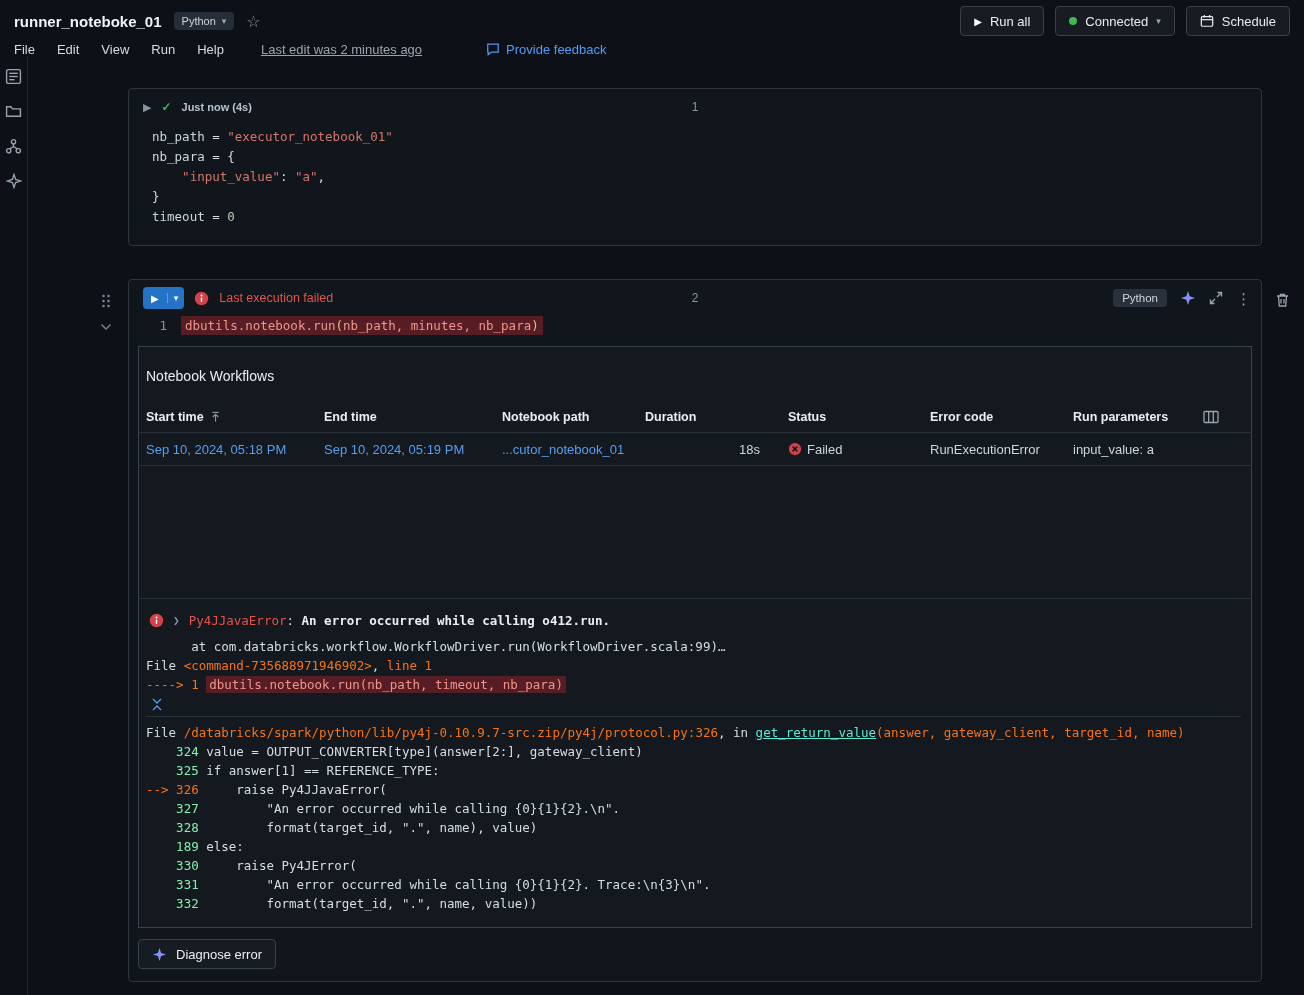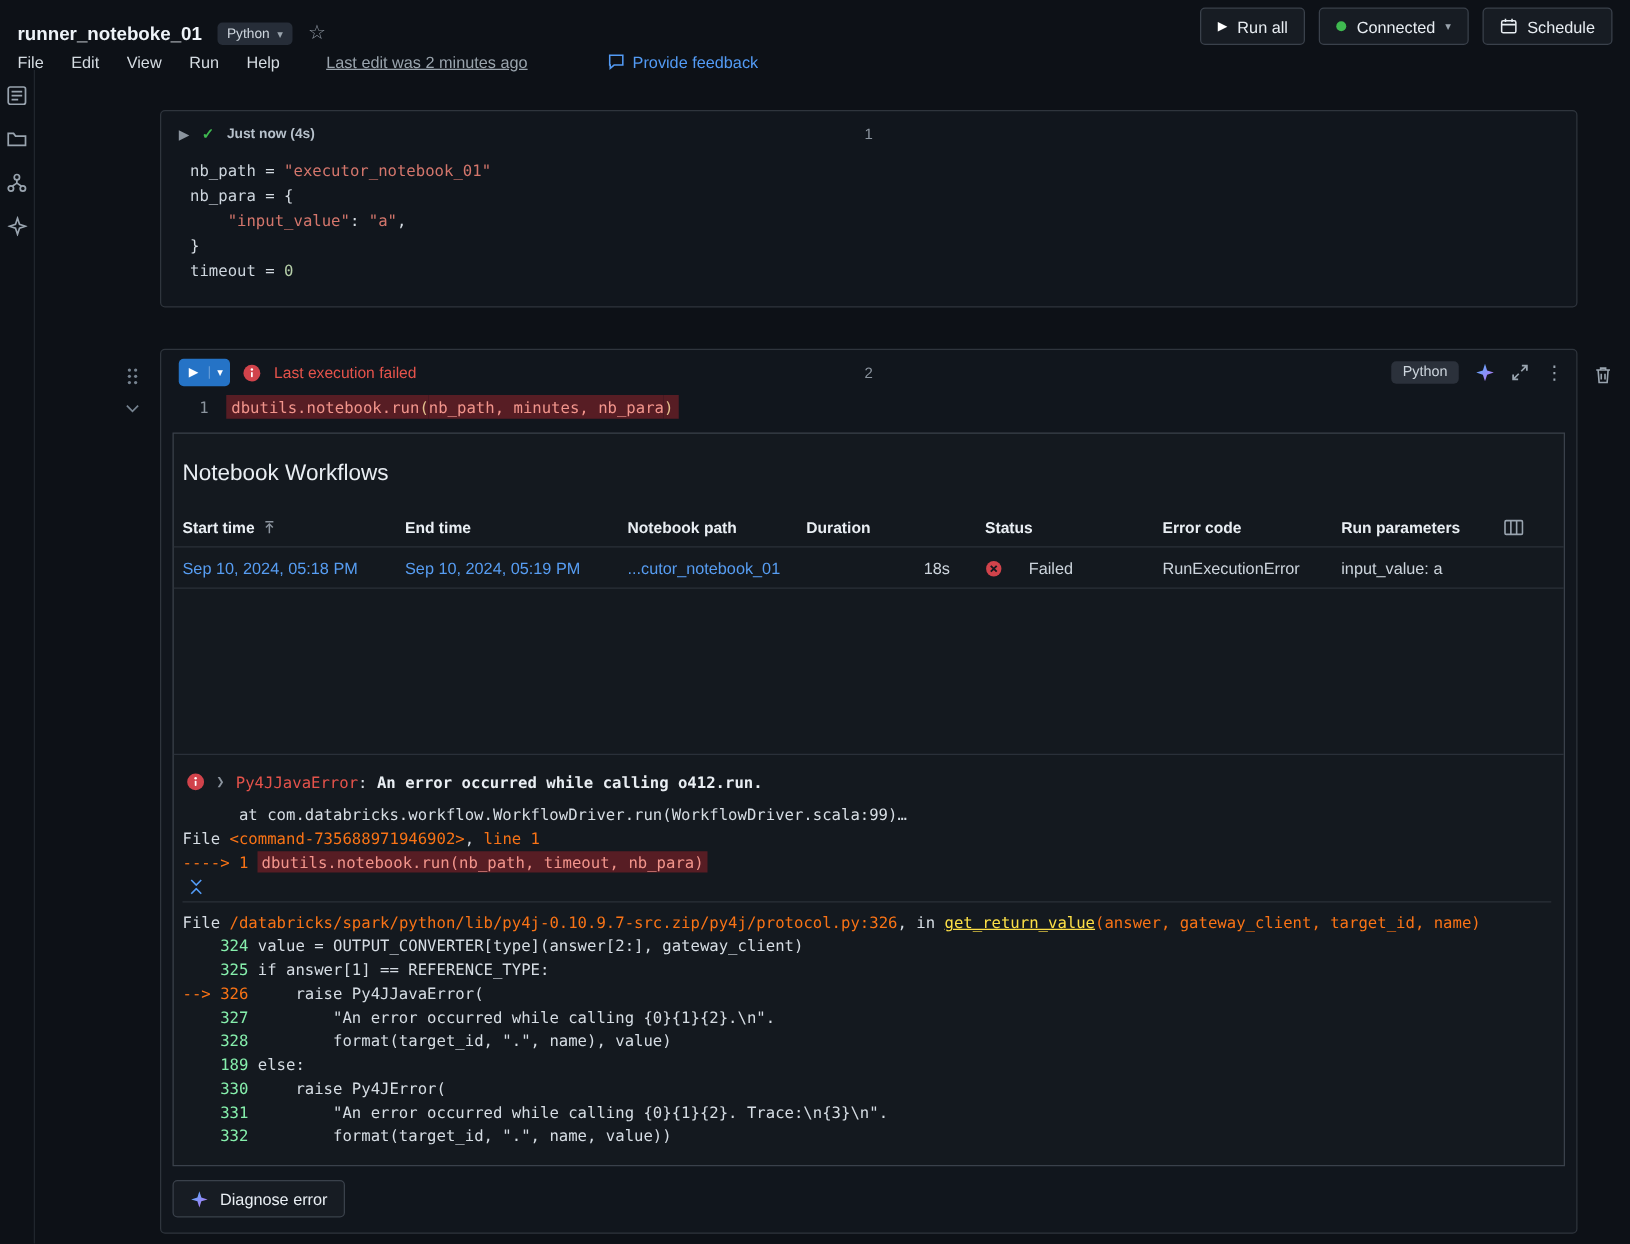--- a/index.html
+++ b/index.html
@@ -6,21 +6,21 @@
   html,body { width:1304px; height:995px; }
   body {
     background:#0d1117; color:#cdd5dd;
     font-family:"Liberation Sans", sans-serif; font-size:13px;
     overflow:hidden; position:relative;
   }
   svg { display:block; }
 
   
   .app-header { padding:6px 14px 0 14px; height:56px; }
-  .title-row { display:flex; align-items:flex-end; gap:12px; height:30px; }
+  .title-row { display:flex; align-items:center; gap:12px; height:30px; }
   .nb-title { font-size:15px; font-weight:700; color:#eef3f8; }
   .lang-pill { background:#262d38; color:#cdd5dd; font-size:11px; padding:3px 8px; border-radius:4px;
                display:flex; gap:6px; align-items:center; cursor:pointer; }
   .caret { font-size:9px; color:#9aa4ad; }
   .star { color:#8b949e; font-size:16px; cursor:pointer; }
   .header-actions { margin-left:auto; display:flex; gap:11px; }
   .hbtn { display:flex; align-items:center; gap:8px; height:30px; padding:0 13px; background:#171c23;
           border:1px solid #3a414b; border-radius:4px; color:#e8edf2; font-size:13px; cursor:pointer; }
   .play-glyph { font-size:10px; color:#fff; }
   .dot { width:8px; height:8px; border-radius:50%; background:#3fb950; }
@@ -61,46 +61,46 @@
   .head-right { margin-left:auto; display:flex; align-items:center; gap:13px; }
   .py-badge { background:#2b313b; border-radius:4px; padding:3px 9px; font-size:11.5px; color:#cdd5dd; cursor:pointer; }
   .kebab { color:#99a4af; font-size:15px; cursor:pointer; line-height:1; }
   .icon-btn { color:#99a4af; cursor:pointer; }
 
   .cell2-coderow { display:flex; padding:0 0 6px 0; cursor:text; }
   .gutter { width:52px; text-align:right; padding-right:14px; color:#8b949e; font-size:12.5px; line-height:20px; }
 
   
   .output-box { margin:4px 9px 0 9px; border:1px solid #3a414b; background:#14191f; }
-  .output-title { font-size:18px; color:#e9eef3; padding:21px 0 18px 7px; }
+  .output-title { font-size:14px; color:#e9eef3; padding:21px 0 18px 7px; }
   .wf-head, .wf-row { display:grid; grid-template-columns:178px 178px 143px 143px 142px 143px 1fr 48px;
                       align-items:center; padding-left:7px; }
   .wf-head { height:30px; font-weight:700; font-size:12.5px; color:#e9eef3; }
   .th { display:flex; align-items:center; gap:6px; cursor:pointer; }
   .wf-row { height:34px; border-top:1px solid #2a3039; border-bottom:1px solid #2a3039; font-size:13px; }
   .wf-link { color:#579df2; cursor:pointer; }
   .dur { text-align:right; padding-right:28px; }
-  .status-cell { display:flex; align-items:flex-end; gap:21px; }
+  .status-cell { display:flex; align-items:flex-start; gap:5px; }
   .spacer { height:132px; }
 
   .err-block { border-top:1px solid #2a3039; padding:9px 10px 14px 7px; color:#d6dde4; }
   .err-headline { display:flex; align-items:center; gap:9px; padding:3px 0 7px 3px;
                   font-family:"DejaVu Sans Mono", monospace; font-size:12.5px; }
   .tb-chev { color:#8b949e; font-size:11px; cursor:pointer; }
   .err-block .code-line { line-height:19px; }
   .tb-expander { display:flex; flex-direction:column; align-items:flex-start; gap:1px; padding:4px 0 2px 6px;
                  color:#539bf5; cursor:pointer; }
   .tb-divider { border:none; border-top:1px solid #2a3039; margin:3px 0 6px 0; }
 
   .tok-d { color:#d6dde4; }
   .tok-v { color:#cdd5dd; }
   .tok-s { color:#d4766c; }
   .tok-n { color:#b5cea8; }
   .tok-grn { color:#f97316; }
-  .tok-grnu { color:#fde047; text-decoration:underline; }
+  .tok-grnu { color:#5eead4; text-decoration:underline; }
   .tok-err { color:#e5534b; }
   .tok-msg { color:#e9eef3; font-weight:600; }
   .tok-ln { color:#86efac; }
   .tok-hl { background:#571d24; color:#f2958c; padding:1px 3px; }
   .tok-rf { background:#571d24; color:#f2958c; padding:2px 0;margin-top:44px; }
   .tok-rp { background:#571d24; color:#e2c08d; padding:2px 0; }
   .cell2-coderow .code-line .tok-rf:first-child { padding-left:4px; }
   .cell2-coderow .code-line .tok-rp:last-child { padding-right:4px; }
 
   .diagnose-btn { display:flex; align-items:center; gap:9px; margin:11px 0 12px 9px; height:30px; padding:0 13px;

